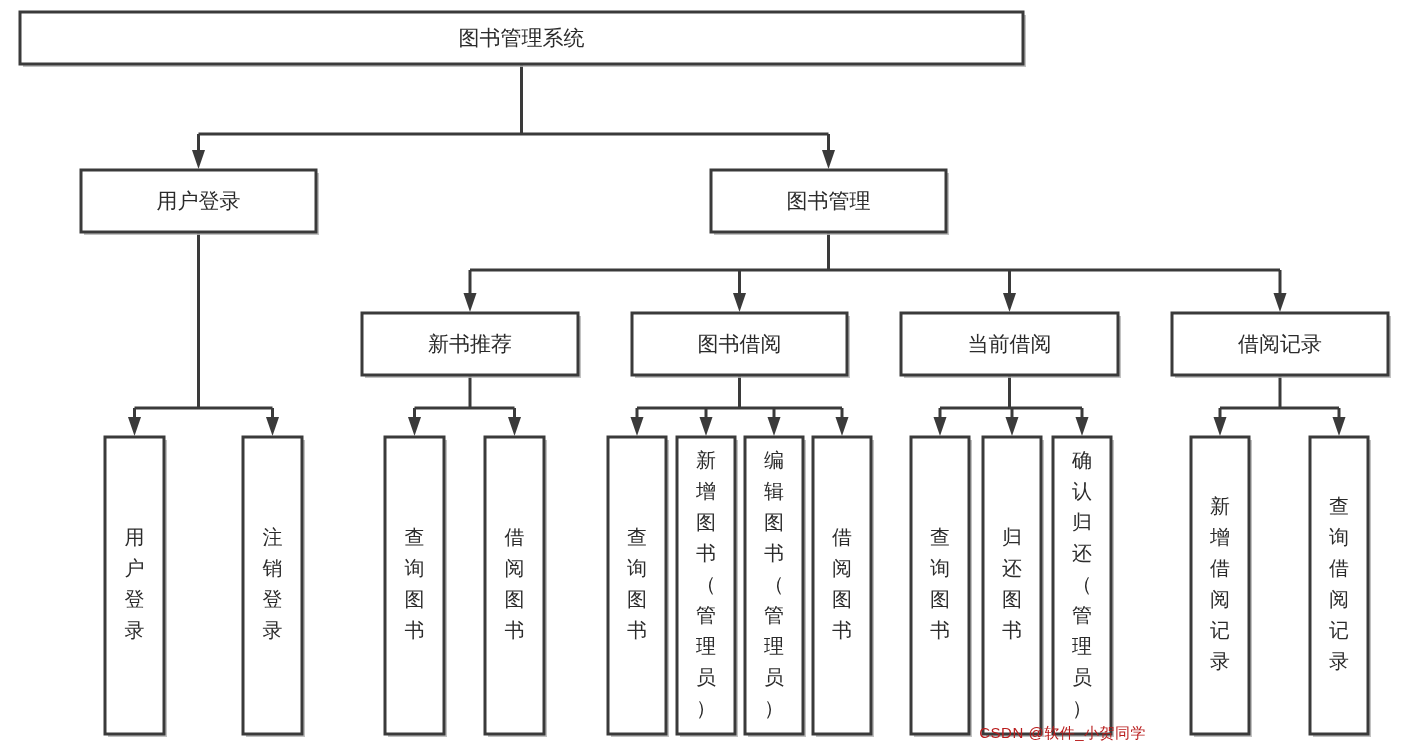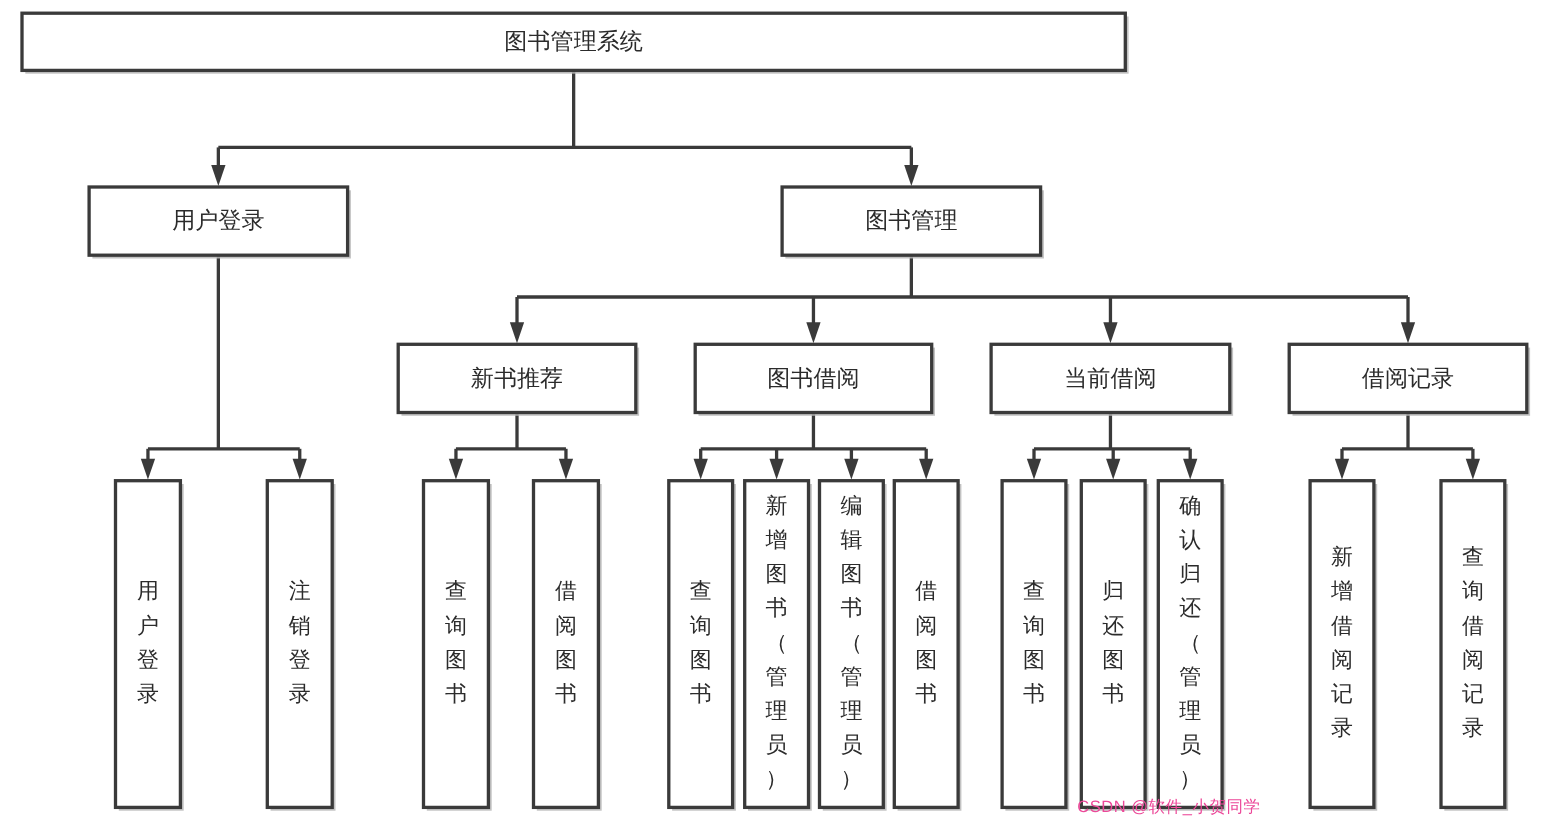--- a/index.html
+++ b/index.html
@@ -22,21 +22,21 @@
     fill:#2b2b2b;
     font-family:"Liberation Sans","DejaVu Sans",sans-serif;
     font-size:21px;
     text-anchor:middle;
     dominant-baseline:middle;
   }
   .node-label.vertical{font-size:20px;}
   .watermark{
     position:absolute;
     right:10px;bottom:4px;
-    color:#ec4899;
+    color:#b91c1c;
     font-size:15px;
     font-family:"Liberation Sans","DejaVu Sans",sans-serif;
     letter-spacing:.5px;
     white-space:nowrap;
     user-select:none;
   }
 </style>
 </head>
 <body>
 

